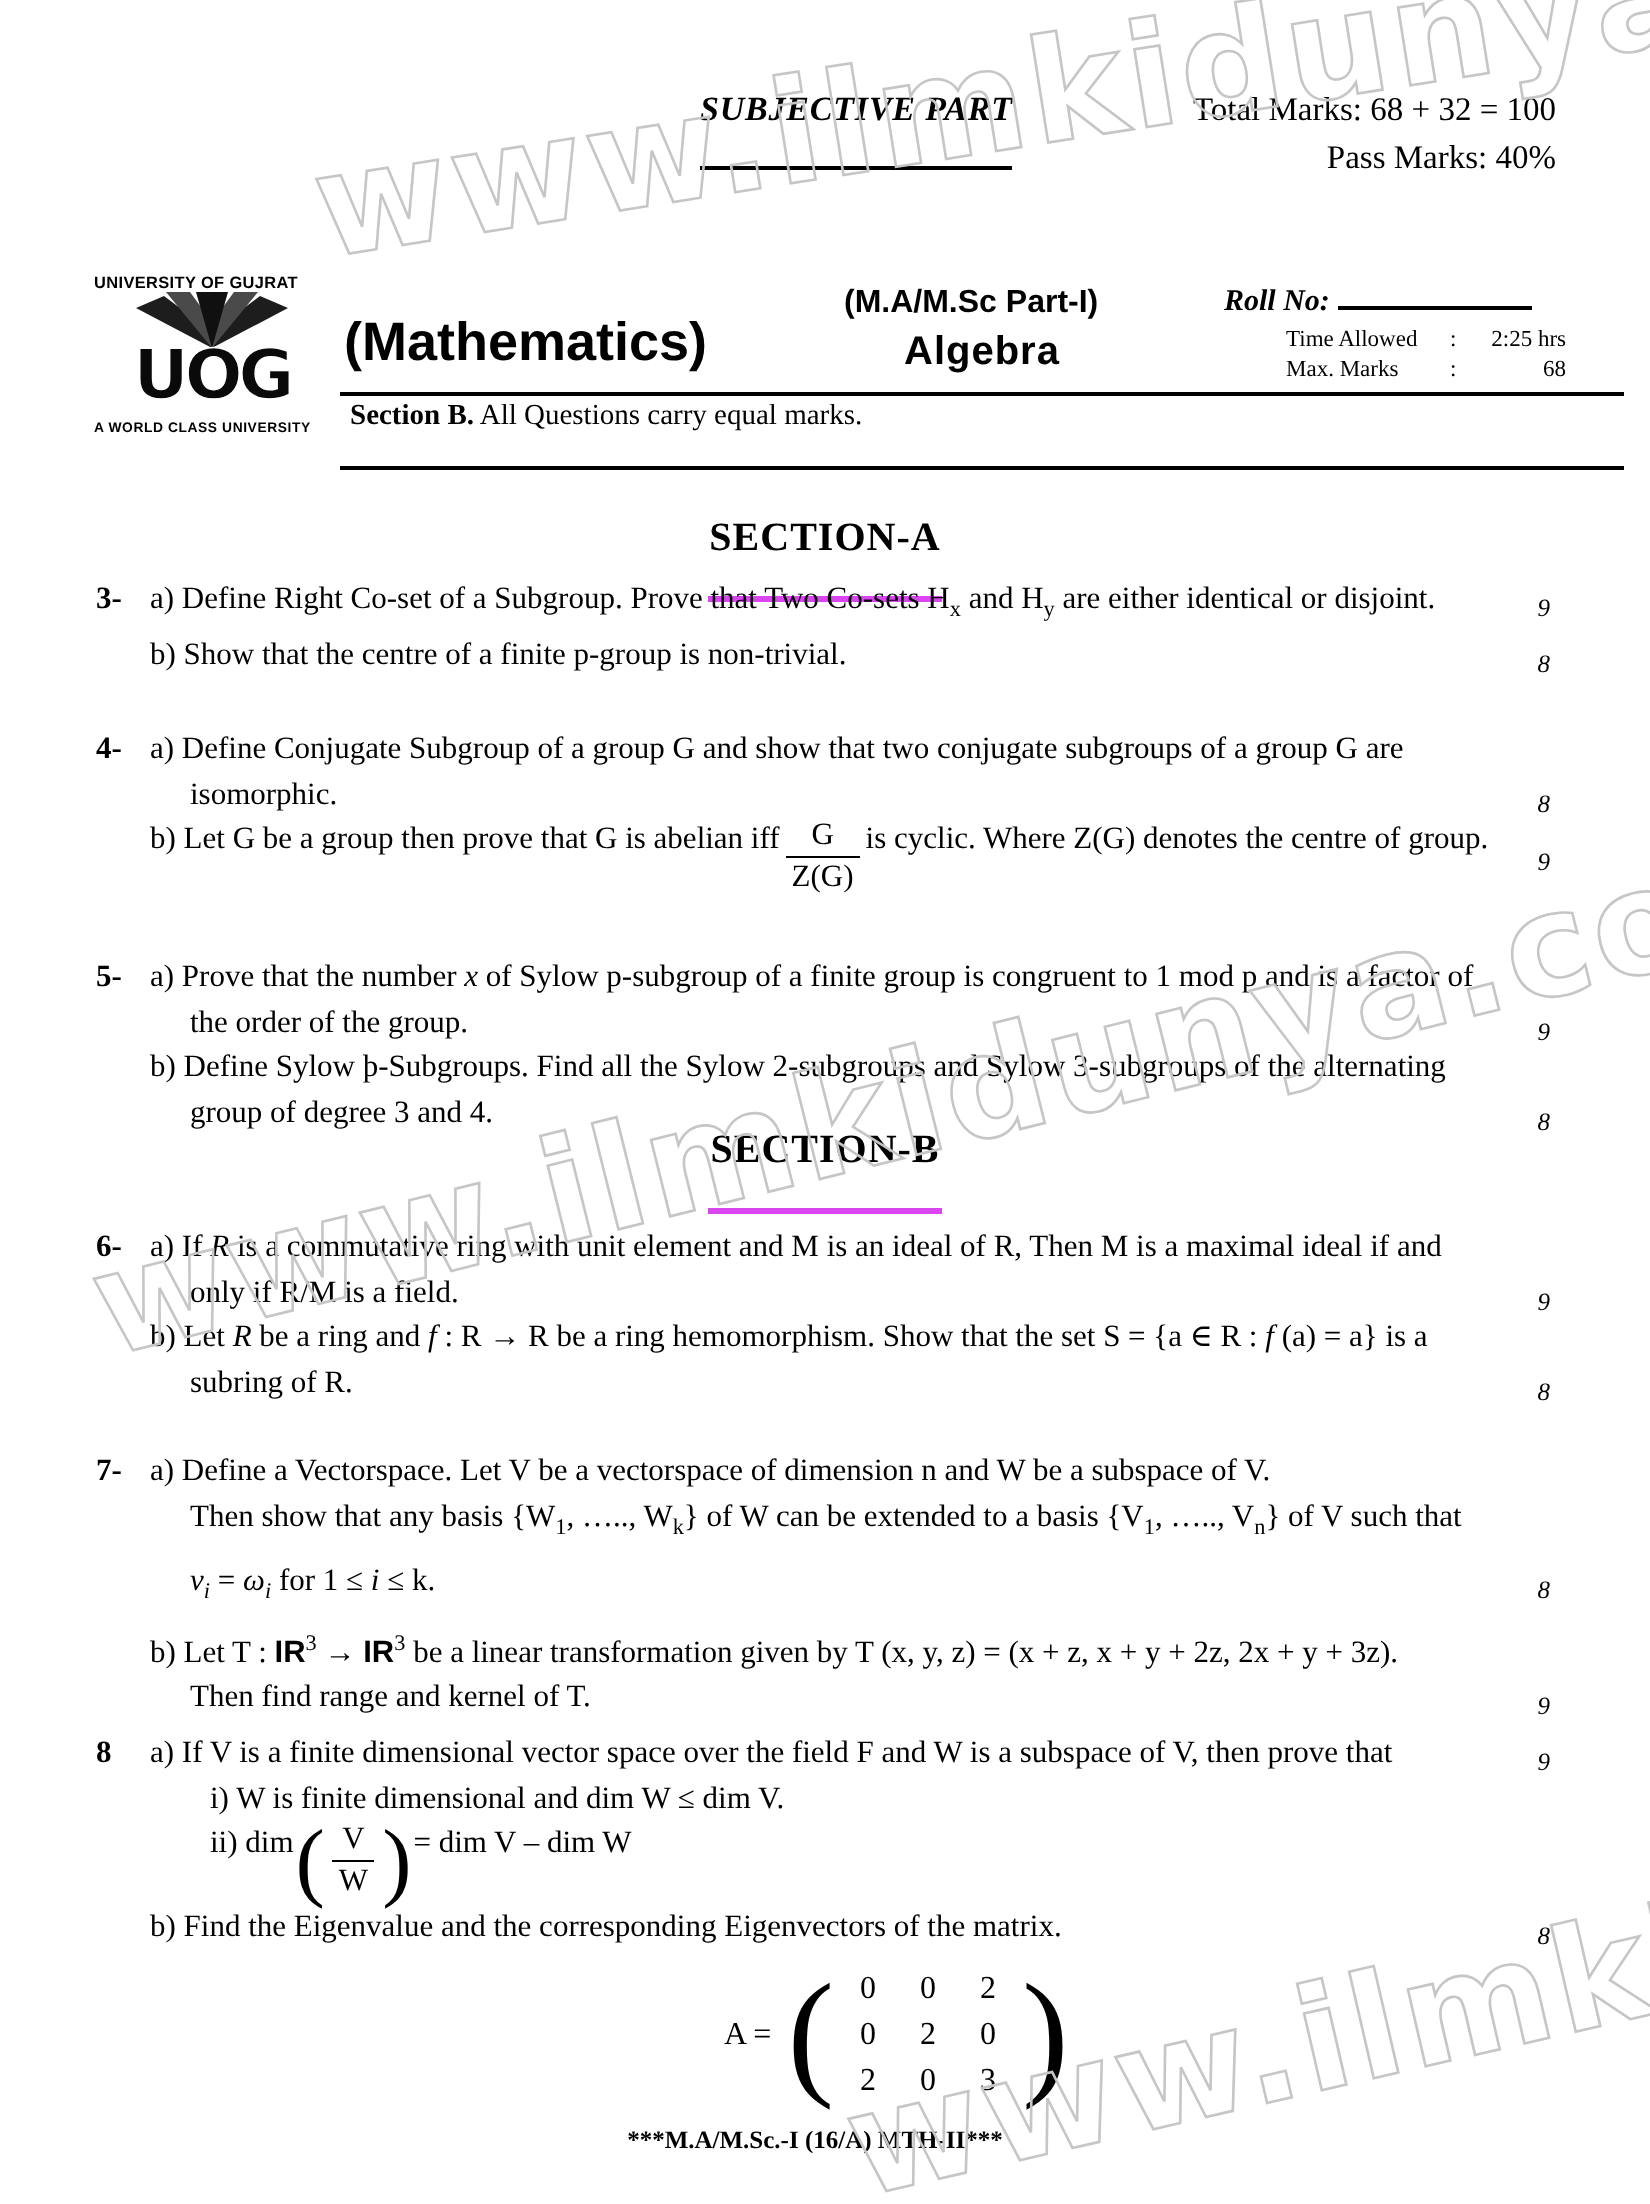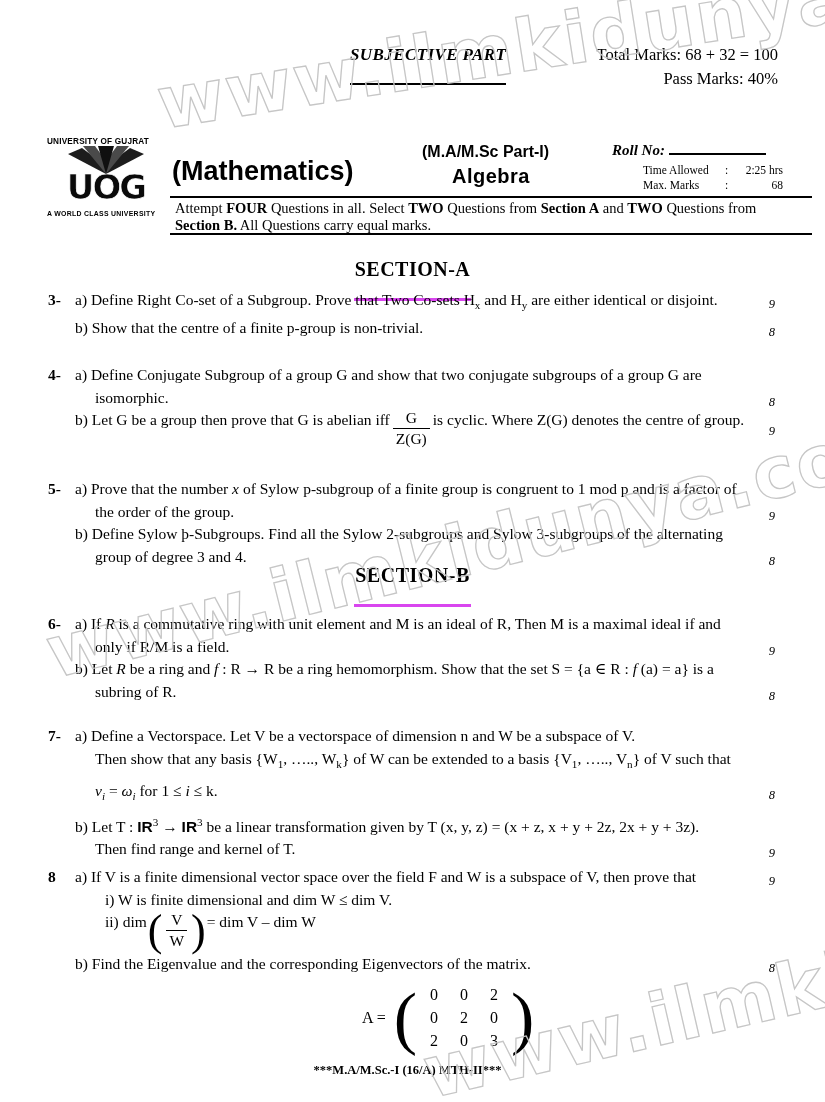--- a/index.html
+++ b/index.html
@@ -104,21 +104,20 @@
     <span>Time Allowed</span>
     <span>:</span>
     <span class="v">2:25 hrs</span>
     <span>Max. Marks</span>
     <span>:</span>
     <span class="v">68</span>
   </div>
 
   <div class="abs rule rule-top"></div>
   <div class="abs instructions">
-    <div><span>Attempt </span><span class="run-b">FOUR</span><span> Questions in all. Select </span><span class="run-b">TWO</span><span> Questions from </span><span class="run-b">Section A</span><span> and </span><span class="run-b">TWO</span><span> Questions from</span></div>
     <div><span class="run-b">Section B.</span><span> All Questions carry equal marks.</span></div>
   </div>
   <div class="abs rule rule-bottom"></div>
 
   <div class="body">
 
     <div class="qb sechead" style="top:258px">
       <span>SECTION-A</span>
     </div>
 

